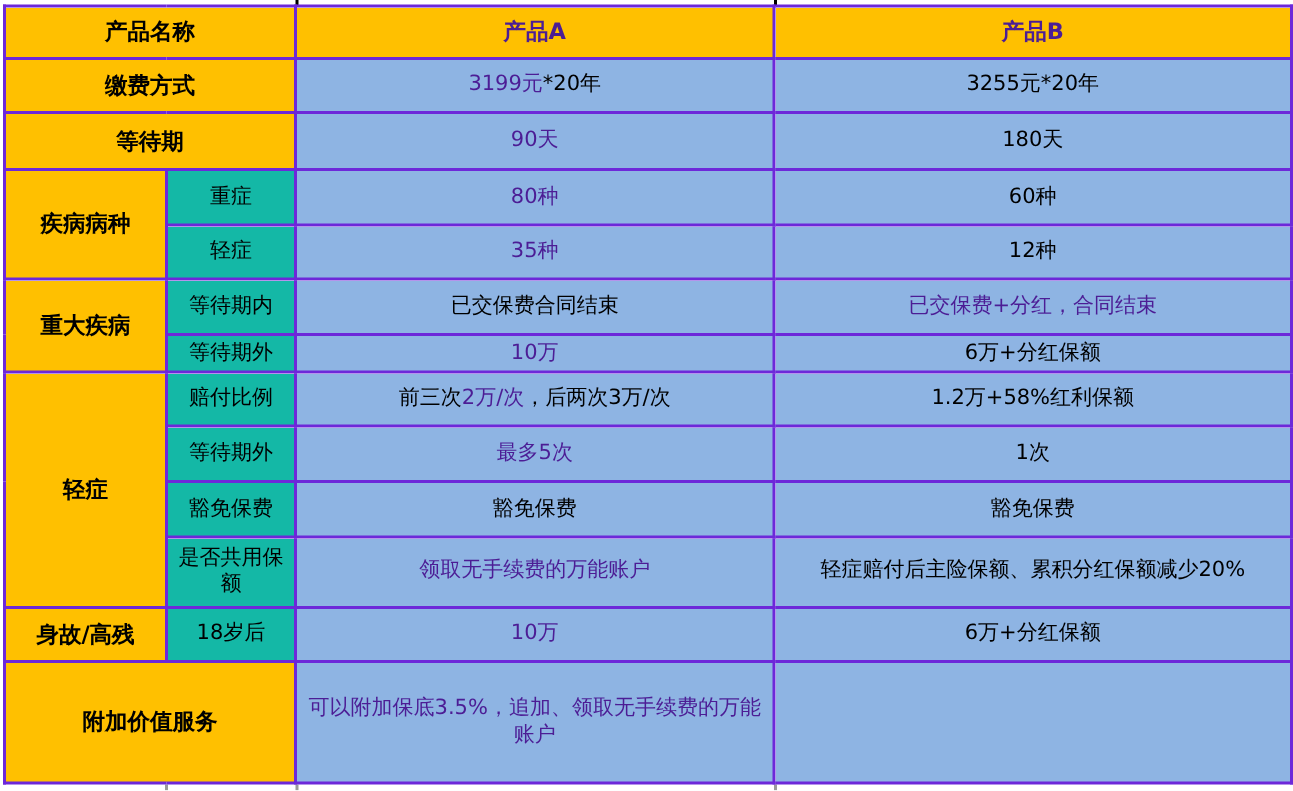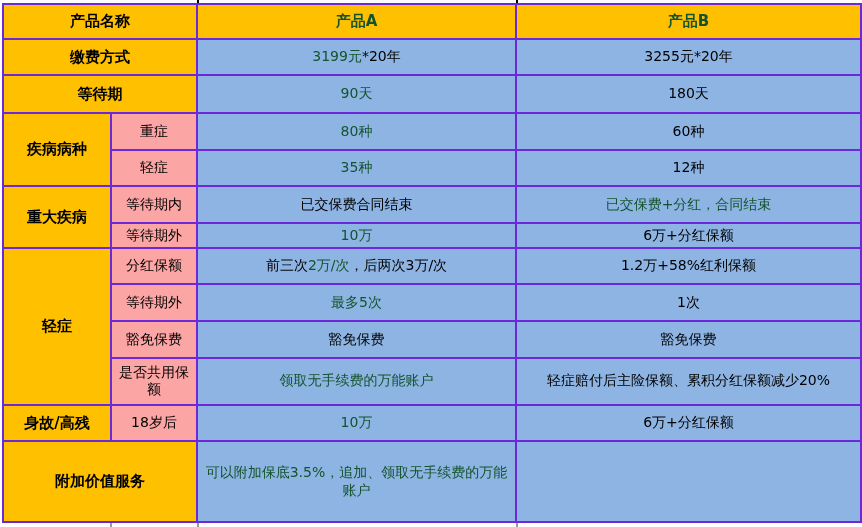--- a/index.html
+++ b/index.html
@@ -28,31 +28,31 @@
     overflow: hidden;
     line-height: 1.25;
   }
   .cat {
     background: #FFC000;
     font-weight: bold;
     font-size: 15px;
     color: #000000;
   }
   .sub {
-    background: #fca5a5;
+    background: #14b8a6;
     font-weight: normal;
     font-size: 14px;
     color: #000000;
   }
   .data {
     background: #8EB4E3;
     font-size: 14px;
     color: #000000;
   }
-  .red { color: #14532d; }
+  .red { color: #4c1d95; }
   .bold { font-weight: bold; }
   .tick-top {
     position: absolute;
     top: 0; width: 2px; height: 4px;
     background: #000000;
   }
   .tick-bottom {
     position: absolute;
     top: 523px; width: 2px; height: 4px;
     background: #9a9a9a;
@@ -166,21 +166,21 @@
       <td class="data">
         <span>6万+分红保额</span>
       </td>
     </tr>
 
     <tr style="height:36px">
       <td rowspan="4" class="cat">
         <span>轻症</span>
       </td>
       <td class="sub">
-        <span>分红保额</span>
+        <span>赔付比例</span>
       </td>
       <td class="data">
         <span>前三次</span><span class="red">2万/次</span><span>，后两次3万/次</span>
       </td>
       <td class="data">
         <span>1.2万+58%红利保额</span>
       </td>
     </tr>
 
     <tr style="height:36px">

